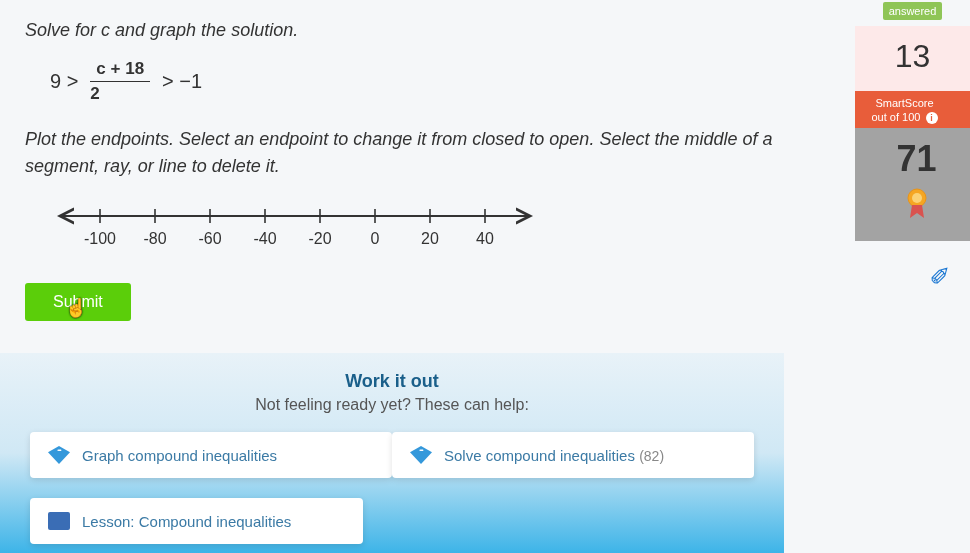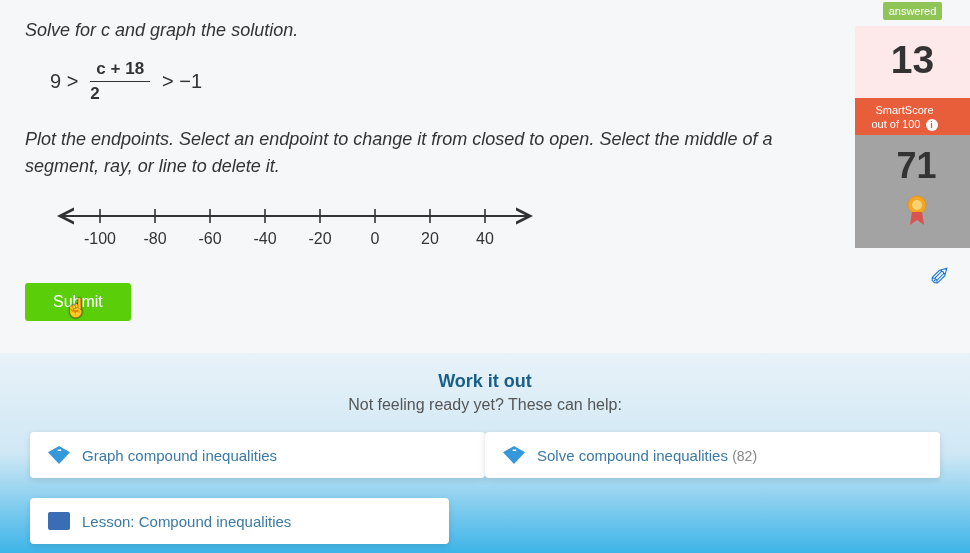--- a/index.html
+++ b/index.html
@@ -99,22 +99,22 @@
       border-radius: 2px;
       display: inline-block;
       margin-top: 2px;
     }
     .question-box {
       background: #fde9e9;
       margin-top: 6px;
       padding: 12px 0 16px 0;
     }
     .q-num {
-      font-size: 39px;
-      font-weight: bold;
+      font-size: 32px;
+      font-weight: normal;
       color: #333;
     }
     .ss-header {
       background: #e85d3a;
       color: #fff;
       font-size: 11px;
       padding: 5px 20px 3px 4px;
       line-height: 1.3;
     }
     .ss-box {
@@ -136,21 +136,21 @@
       top: 260px;
       font-size: 26px;
       color: #1976d2;
       transform: rotate(-45deg);
       cursor: pointer;
     }
     .bottom-section {
       position: absolute;
       bottom: 0;
       left: 0;
-      width: 970px;
+      width: 784px;
       background: linear-gradient(to bottom, #e8f2f8 0%, #d0e8f5 50%, #3db4e8 100%);
       padding: 18px 30px 16px 30px;
       height: 200px;
     }
     .work-title {
       text-align: center;
       color: #1a5f8a;
       font-size: 18px;
       font-weight: bold;
       margin-bottom: 4px;

